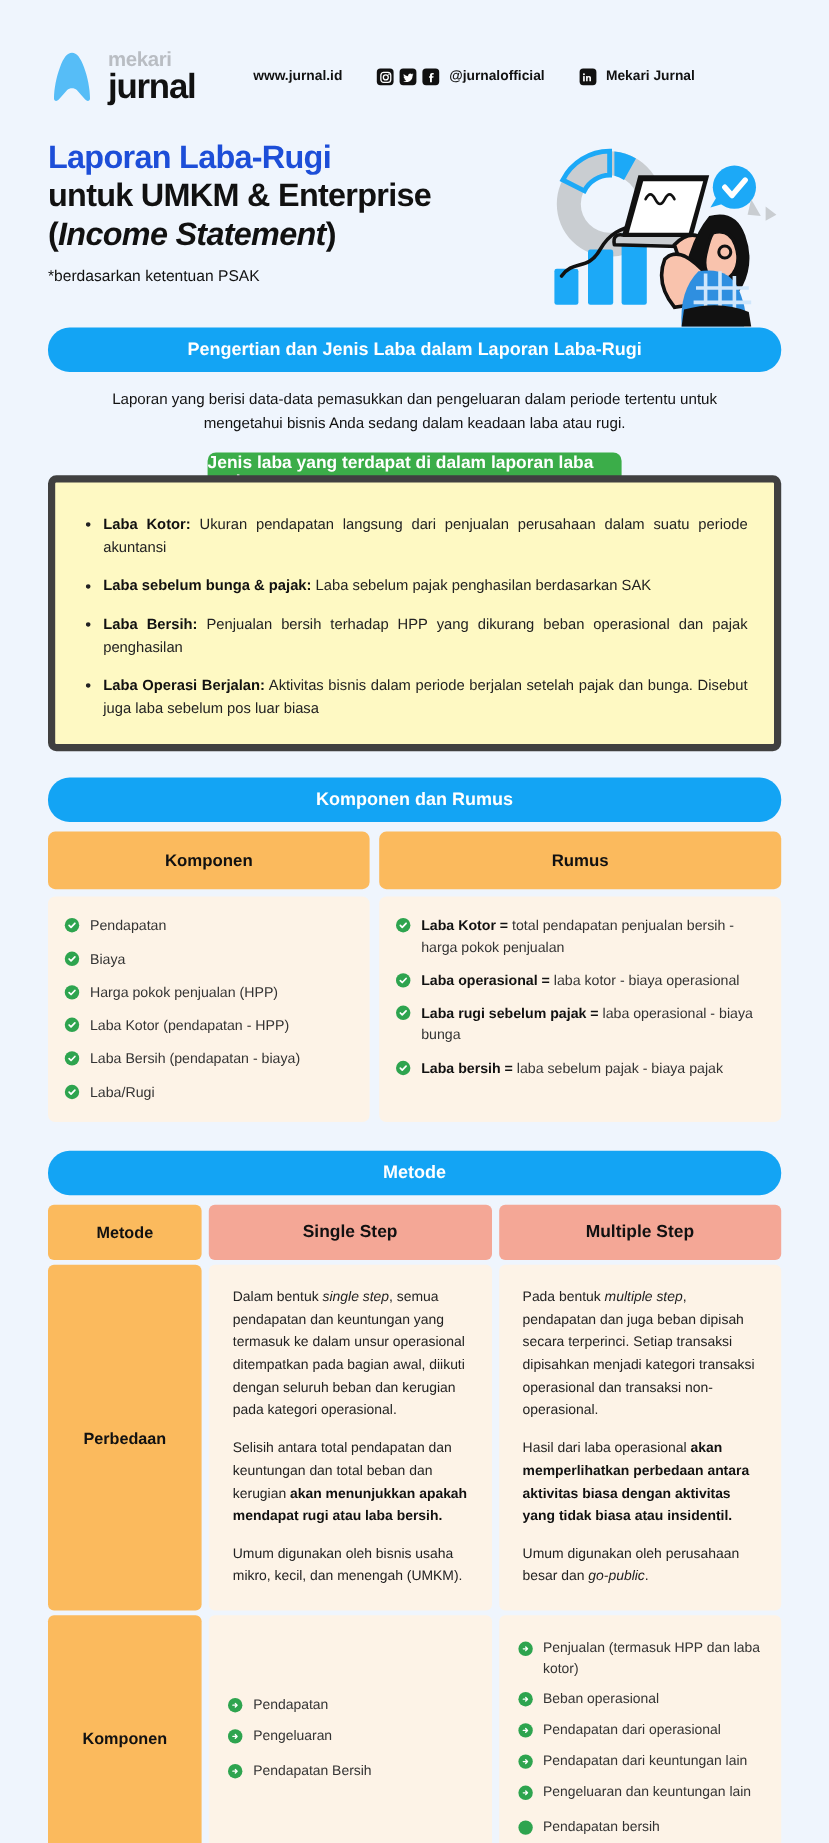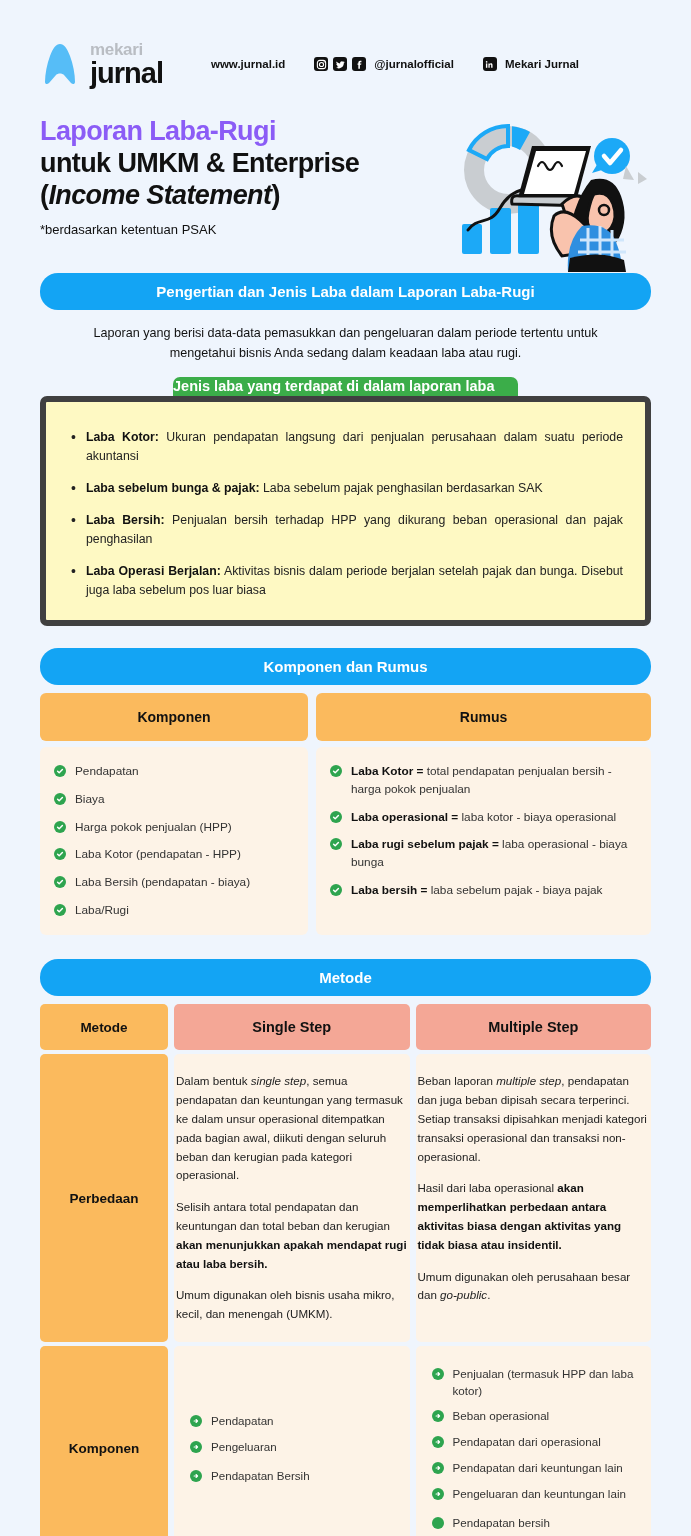--- a/index.html
+++ b/index.html
@@ -46,21 +46,21 @@
   .handle { font-size: 11.5px; font-weight: 700; margin-left: 3px; }
   .li-group { display: flex; align-items: center; gap: 5px; }
 
   
   .title-wrap {
     display: flex; padding: 8px 40px 0 40px; position: relative;
     align-items: flex-start;
   }
   .title-text { flex: 1 1 auto; padding-top: 8px; }
   h1.t1 {
-    font-size: 27px; font-weight: 700; color: #8b5cf6;
+    font-size: 27px; font-weight: 700; color: #1d4ed8;
     letter-spacing: -0.6px; line-height: 1.18;
   }
   h1.t2 {
     font-size: 27px; font-weight: 700; color: #111;
     letter-spacing: -0.6px; line-height: 1.18;
   }
   h1.t3 {
     font-size: 27px; font-weight: 700; color: #111;
     letter-spacing: -0.6px; line-height: 1.18;
   }
@@ -150,21 +150,21 @@
     height: 46px; display: flex; align-items: center; justify-content: center;
   }
   .m-row { display: flex; gap: 6px; margin-top: 4px; align-items: stretch; }
   .m-label {
     width: 128px; background: #fbba5d; border-radius: 5px;
     font-weight: 700; font-size: 13.5px; color: #111;
     display: flex; align-items: center; justify-content: center;
   }
   .m-cell {
     flex: 1; background: #fdf3e7; border-radius: 5px;
-    padding: 18px 2px; font-size: 11.6px; line-height: 1.62; color: #222;
+    padding: 18px 20px; font-size: 11.6px; line-height: 1.62; color: #222;
   }
   .m-cell p { margin-bottom: 13px; }
   .m-cell p:last-child { margin-bottom: 0; }
   .m-cell b { font-weight: 700; color: #111; }
   .m-cell em { font-style: italic; }
   .m-cell.komp { padding: 20px 16px; }
   ul.arrows { list-style: none; }
   ul.arrows li {
     position: relative; padding-left: 21px; margin-bottom: 9px;
     font-size: 11.6px; line-height: 1.45; color: #333;
@@ -362,21 +362,21 @@
     </div>
 
     <div class="m-row">
       <div class="m-label">Perbedaan</div>
       <div class="m-cell">
         <p><span>Dalam bentuk </span><em>single step</em><span>, semua pendapatan dan keuntungan yang termasuk ke dalam unsur operasional ditempatkan pada bagian awal, diikuti dengan seluruh beban dan kerugian pada kategori operasional.</span></p>
         <p><span>Selisih antara total pendapatan dan keuntungan dan total beban dan kerugian </span><b>akan menunjukkan apakah mendapat rugi atau laba bersih.</b></p>
         <p>Umum digunakan oleh bisnis usaha mikro, kecil, dan menengah (UMKM).</p>
       </div>
       <div class="m-cell">
-        <p><span>Beban laporan </span><em>multiple step</em><span>, pendapatan dan juga beban dipisah secara terperinci. Setiap transaksi dipisahkan menjadi kategori transaksi operasional dan transaksi non-operasional.</span></p>
+        <p><span>Pada bentuk </span><em>multiple step</em><span>, pendapatan dan juga beban dipisah secara terperinci. Setiap transaksi dipisahkan menjadi kategori transaksi operasional dan transaksi non-operasional.</span></p>
         <p><span>Hasil dari laba operasional </span><b>akan memperlihatkan perbedaan antara aktivitas biasa dengan aktivitas yang tidak biasa atau insidentil.</b></p>
         <p><span>Umum digunakan oleh perusahaan besar dan </span><em>go-public</em><span>.</span></p>
       </div>
     </div>
 
     <div class="m-row komp-row">
       <div class="m-label">Komponen</div>
       <div class="m-cell komp left-komp">
         <ul class="arrows">
           <li><span class="ar">

